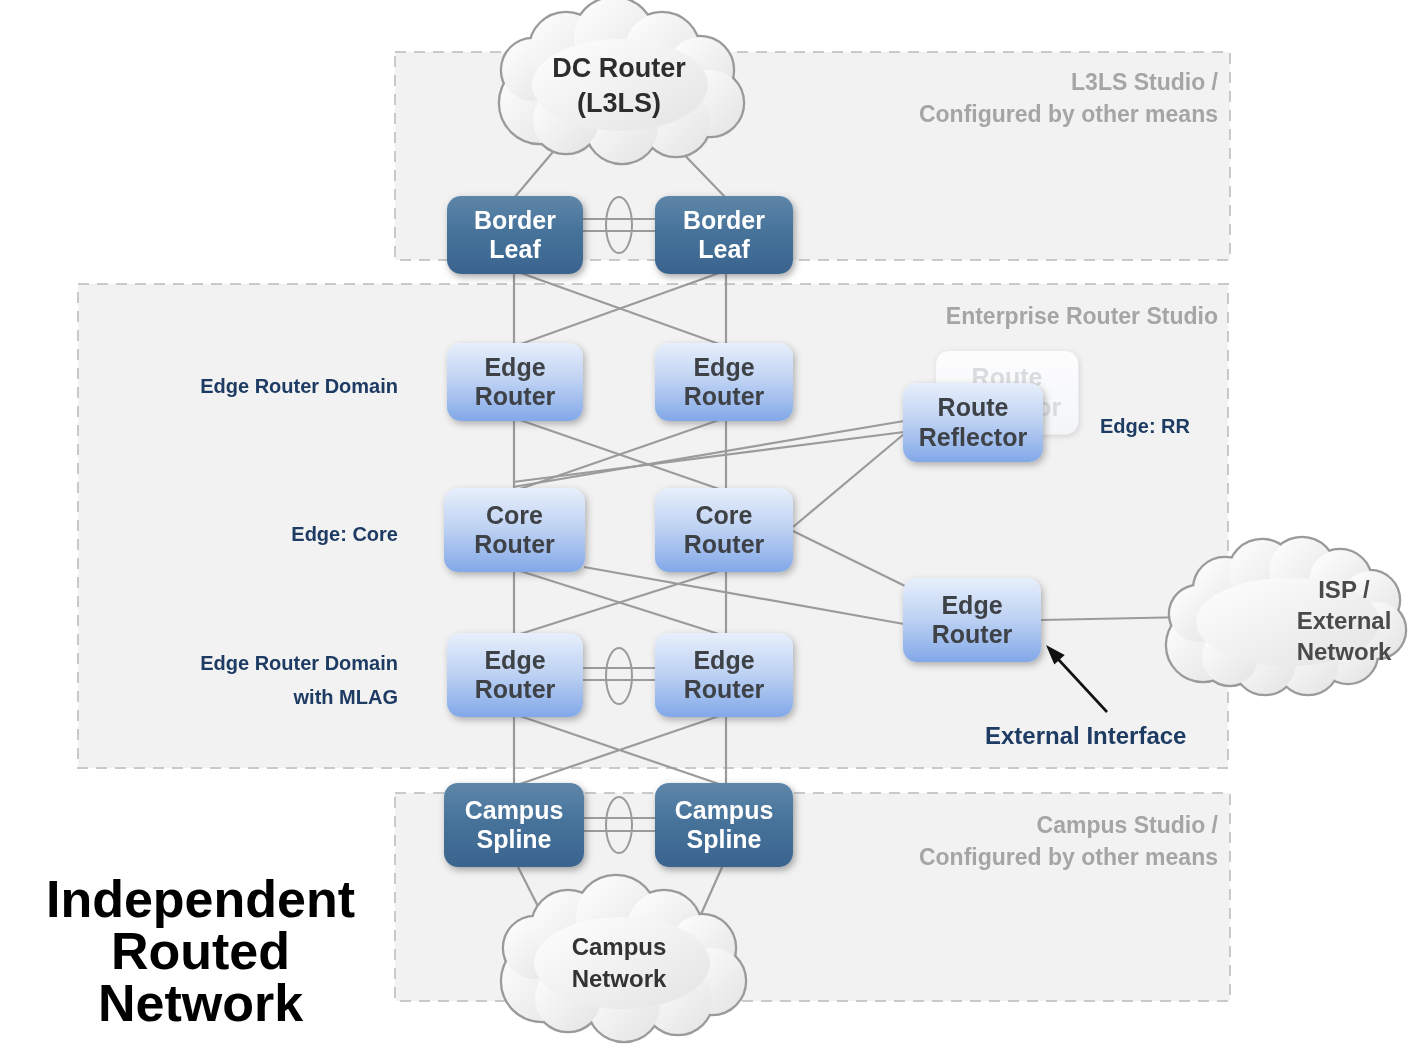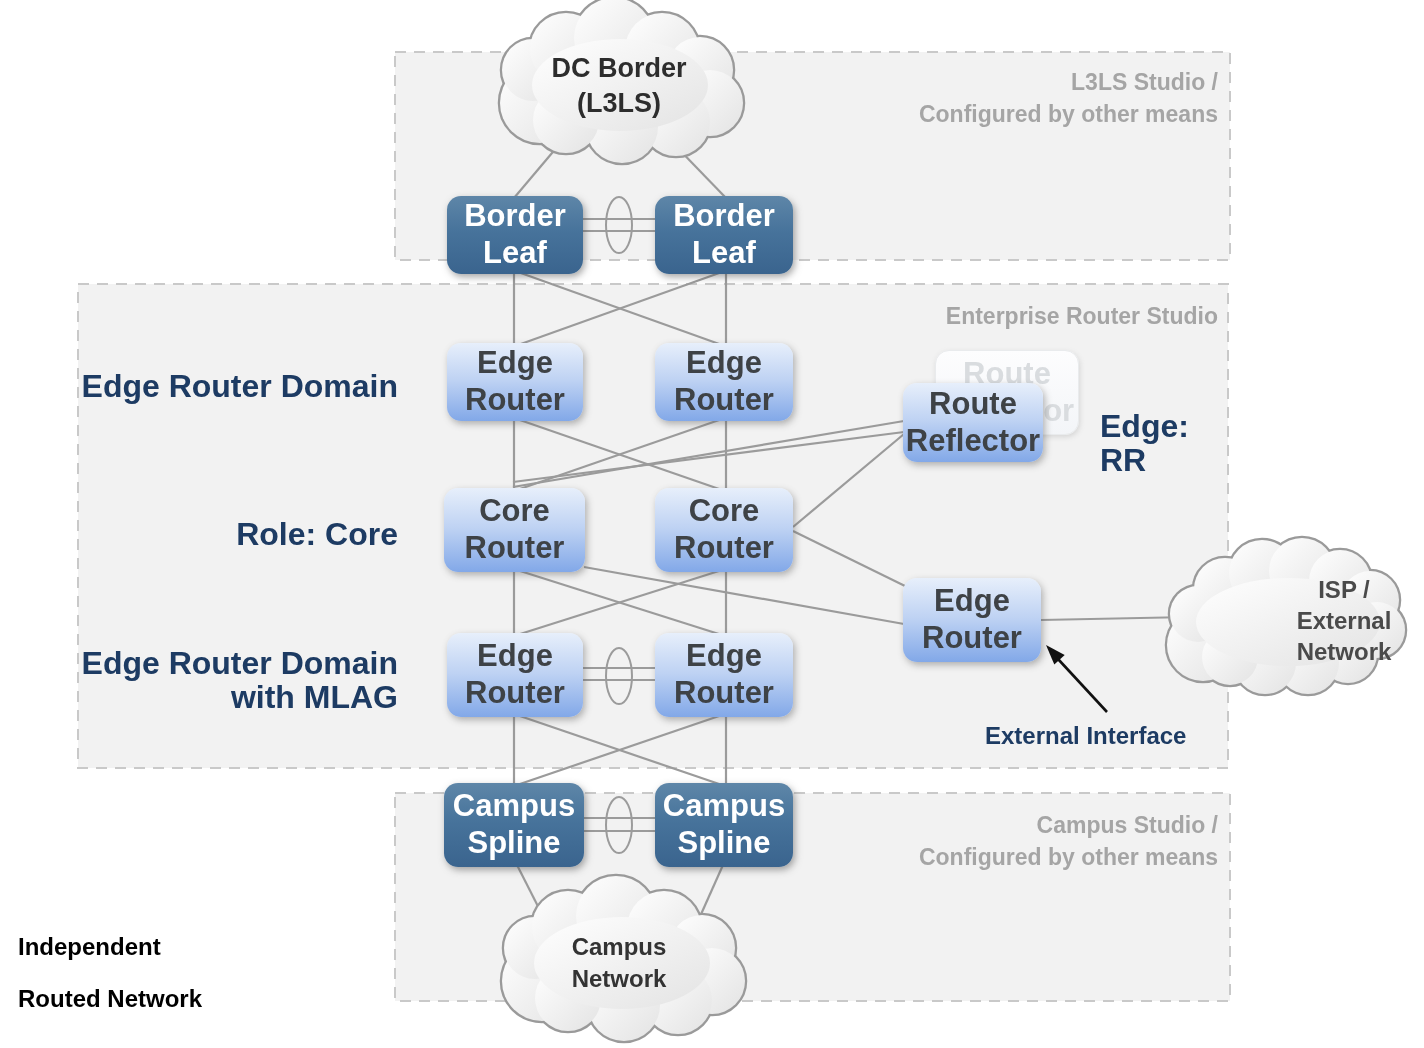--- a/index.html
+++ b/index.html
@@ -13,40 +13,40 @@
   .edge{stroke:#9b9b9b;stroke-width:2.2;fill:none;}
   .mlag-line{stroke:#9b9b9b;stroke-width:2.2;fill:none;}
   .mlag-ellipse{stroke:#9b9b9b;stroke-width:2;fill:none;}
   .cloud-stroke{stroke:#9a9a9a;stroke-width:4.5;fill:url(#cloudGrad);}
   .cloud-fill{stroke:none;fill:url(#cloudGrad);}
   .arrow-line{stroke:#111111;stroke-width:2.6;}
   .arrow-head{fill:#111111;stroke:none;}
 
   .node{
     position:absolute;display:flex;align-items:center;justify-content:center;
-    text-align:center;font-weight:bold;font-size:31px;line-height:1.18;
+    text-align:center;font-weight:bold;font-size:25px;line-height:1.18;
     white-space:pre-line;border-radius:14px;z-index:2;
   }
   .node-light{
     background:linear-gradient(180deg,#e7effb 0%,#bed2f3 48%,#82a8e8 100%);
     color:#3e4246;box-shadow:2px 3px 7px rgba(90,90,90,.45);
   }
   .node-dark{
     background:linear-gradient(180deg,#5e86a8 0%,#47739b 45%,#3a648e 100%);
     color:#ffffff;box-shadow:2px 3px 7px rgba(80,80,80,.5);
   }
   .node-ghost{
     background:linear-gradient(180deg,#fdfdfe 0%,#f3f5f8 100%);
     color:#d9dcdf;box-shadow:1px 2px 5px rgba(150,150,150,.3);
     border:1px solid #e9ebed;z-index:1;
   }
 
   .lbl{position:absolute;font-weight:bold;white-space:pre-line;z-index:3;}
   .lbl-gray{color:#a5a5a5;font-size:23px;line-height:32px;text-align:right;}
-  .lbl-navy{color:#1d3b63;font-size:32px;line-height:34px;}
+  .lbl-navy{color:#1d3b63;font-size:20px;line-height:34px;}
   .lbl-cloud{text-align:center;z-index:3;}
 </style>
 </head>
 <body>
 
 <svg id="diagram-canvas" width="1424" height="1048" viewBox="0 0 1424 1048">
   <defs>
     <linearGradient id="cloudGrad" x1="0" y1="0" x2="1" y2="1">
       <stop offset="0" stop-color="#ffffff"></stop>
       <stop offset="1" stop-color="#e3e3e3"></stop>
@@ -162,36 +162,36 @@
     <polygon class="arrow-head" points="1046,645 1064.7,655.1 1054.3,664.5"></polygon>
   </g>
 </svg>
 
 <div class="lbl lbl-gray" style="left:700px;top:66px;width:518px;">L3LS Studio /
 Configured by other means</div>
 <div class="lbl lbl-gray" style="left:700px;top:300px;width:518px;">Enterprise Router Studio</div>
 <div class="lbl lbl-gray" style="left:700px;top:809px;width:518px;">Campus Studio /
 Configured by other means</div>
 
-<div class="lbl lbl-cloud" style="left:505px;top:51px;width:228px;font-size:27px;line-height:35px;color:#2d2d2d;">DC Border
+<div class="lbl lbl-cloud" style="left:505px;top:51px;width:228px;font-size:27px;line-height:35px;color:#2d2d2d;">DC Router
 (L3LS)</div>
 <div class="lbl lbl-cloud" style="left:505px;top:931px;width:228px;font-size:24px;line-height:32px;color:#333333;">Campus
 Network</div>
 <div class="lbl lbl-cloud" style="left:1244px;top:574px;width:200px;font-size:24px;line-height:31px;color:#4a4a4a;">ISP /
 External
 Network</div>
 
 <div class="lbl lbl-navy" style="left:80px;top:369px;width:318px;text-align:right;">Edge Router Domain</div>
-<div class="lbl lbl-navy" style="left:80px;top:517px;width:318px;text-align:right;">Role: Core</div>
+<div class="lbl lbl-navy" style="left:80px;top:517px;width:318px;text-align:right;">Edge: Core</div>
 <div class="lbl lbl-navy" style="left:80px;top:646px;width:318px;text-align:right;">Edge Router Domain
 with MLAG</div>
 <div class="lbl lbl-navy" style="left:1100px;top:409px;width:140px;text-align:left;">Edge: RR</div>
 <div class="lbl lbl-navy" style="left:985px;top:719px;width:235px;font-size:24px;">External Interface</div>
 
-<div class="lbl" style="left:18px;top:873px;width:365px;font-size:24px;line-height:52px;color:#000000;margin-top:48px;">Independent
+<div class="lbl" style="left:18px;top:873px;width:365px;text-align:center;font-size:52px;line-height:52px;color:#000000;">Independent
 Routed Network</div>
 
 <div class="node node-dark" style="left:447px;top:196px;width:136px;height:78px;">Border
 Leaf</div>
 <div class="node node-dark" style="left:655px;top:196px;width:138px;height:78px;">Border
 Leaf</div>
 
 <div class="node node-light" style="left:447px;top:343px;width:136px;height:78px;">Edge
 Router</div>
 <div class="node node-light" style="left:655px;top:343px;width:138px;height:78px;">Edge

